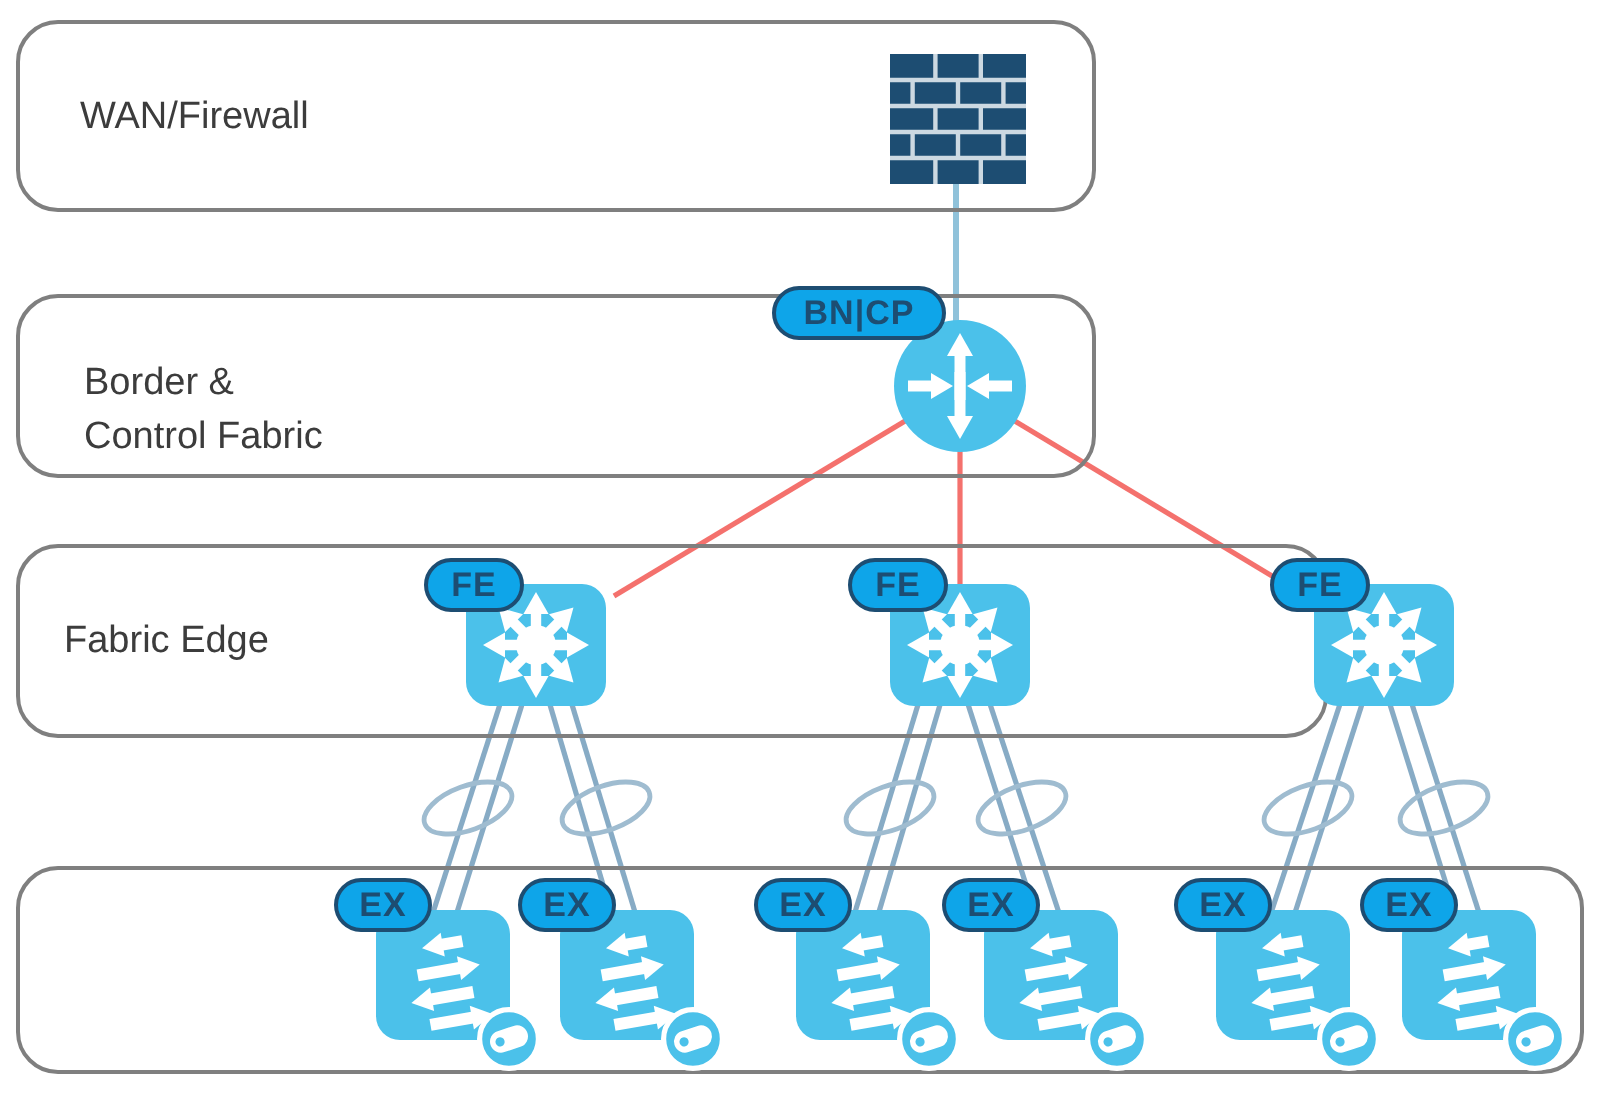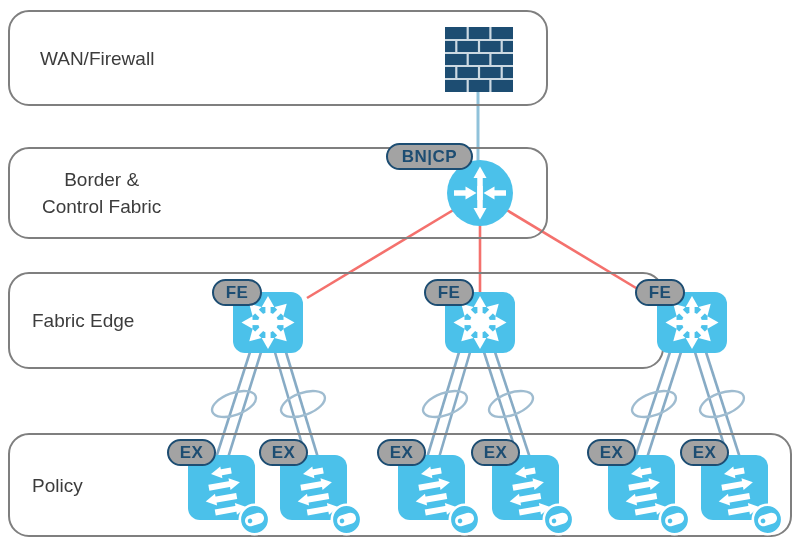--- a/index.html
+++ b/index.html
@@ -3,30 +3,30 @@
 <meta charset="utf-8">
 <style>
   html,body{margin:0;padding:0;background:#fff;}
   .canvas{
     position:relative;width:804px;height:548px;background:#fff;overflow:hidden;
     font-family:"Liberation Sans",sans-serif;
   }
   .links{position:absolute;left:0;top:0;z-index:1;}
   .band{
     position:absolute;box-sizing:border-box;background:transparent;
-    border:2.5px solid var(--band-border,#7f7f7f);border-radius:21px;z-index:2;text-align:center;
+    border:2.5px solid var(--band-border,#7f7f7f);border-radius:21px;z-index:2;
   }
   .band-label{
     position:absolute;top:0;height:100%;display:flex;flex-direction:column;
     justify-content:center;font-size:19px;line-height:27px;
     color:var(--label-text,#3c3c3c);white-space:nowrap;
   }
   .node{position:absolute;z-index:3;}
   .pill{
-    position:absolute;z-index:4;box-sizing:border-box;background:#a3a3a3;
+    position:absolute;z-index:4;box-sizing:border-box;background:#0ea5e9;
     border:2.5px solid var(--navy,#1d4d72);border-radius:14px;
     color:var(--navy,#1d4d72);font-weight:bold;font-size:17px;
     display:flex;align-items:center;justify-content:center;letter-spacing:0.5px;
   }
   
   .f-blue{fill:var(--node-blue,#4bc1ea);}
   .f-navy{fill:var(--navy,#1d4d72);}
   .ln-steel{stroke:var(--link-steel,#87abc5);stroke-width:2.6;}
   .ln-red{stroke:var(--link-red,#f4716d);stroke-width:2.6;}
   .ln-fw{stroke:var(--fw-link-blue,#90c2da);stroke-width:3;}
@@ -141,33 +141,32 @@
       <ellipse class="el-bundle" cx="722" cy="404" rx="23" ry="11" transform="rotate(-20 722 404)"></ellipse>
     </g>
   </svg>
 
   <div class="band" style="left:8px;top:10px;width:540px;height:96px;">
     <div class="band-label" style="left:30px;">
       <span>WAN/Firewall</span>
     </div>
   </div>
   <div class="band" style="left:8px;top:147px;width:540px;height:92px;">
-    <div class="band-label" style="left:32px;">
+    <div class="band-label" style="left:32px;margin-top:12px;">
       <span>Border &amp;</span>
       <span>Control Fabric</span>
     </div>
   </div>
   <div class="band" style="left:8px;top:272px;width:656px;height:97px;">
     <div class="band-label" style="left:22px;">
       <span>Fabric Edge</span>
     </div>
   </div>
   <div class="band" style="left:8px;top:433px;width:784px;height:104px;">
     <div class="band-label" style="left:22px;">
-      <span>Policy</span>
     </div>
   </div>
 
   <svg class="node" style="left:445px;top:27px;" width="68" height="65">
       <use href="#sym-firewall"></use>
     </svg>
 
   <svg class="node" style="left:447px;top:160px;" width="66" height="66">
       <use href="#sym-router"></use>
     </svg>

